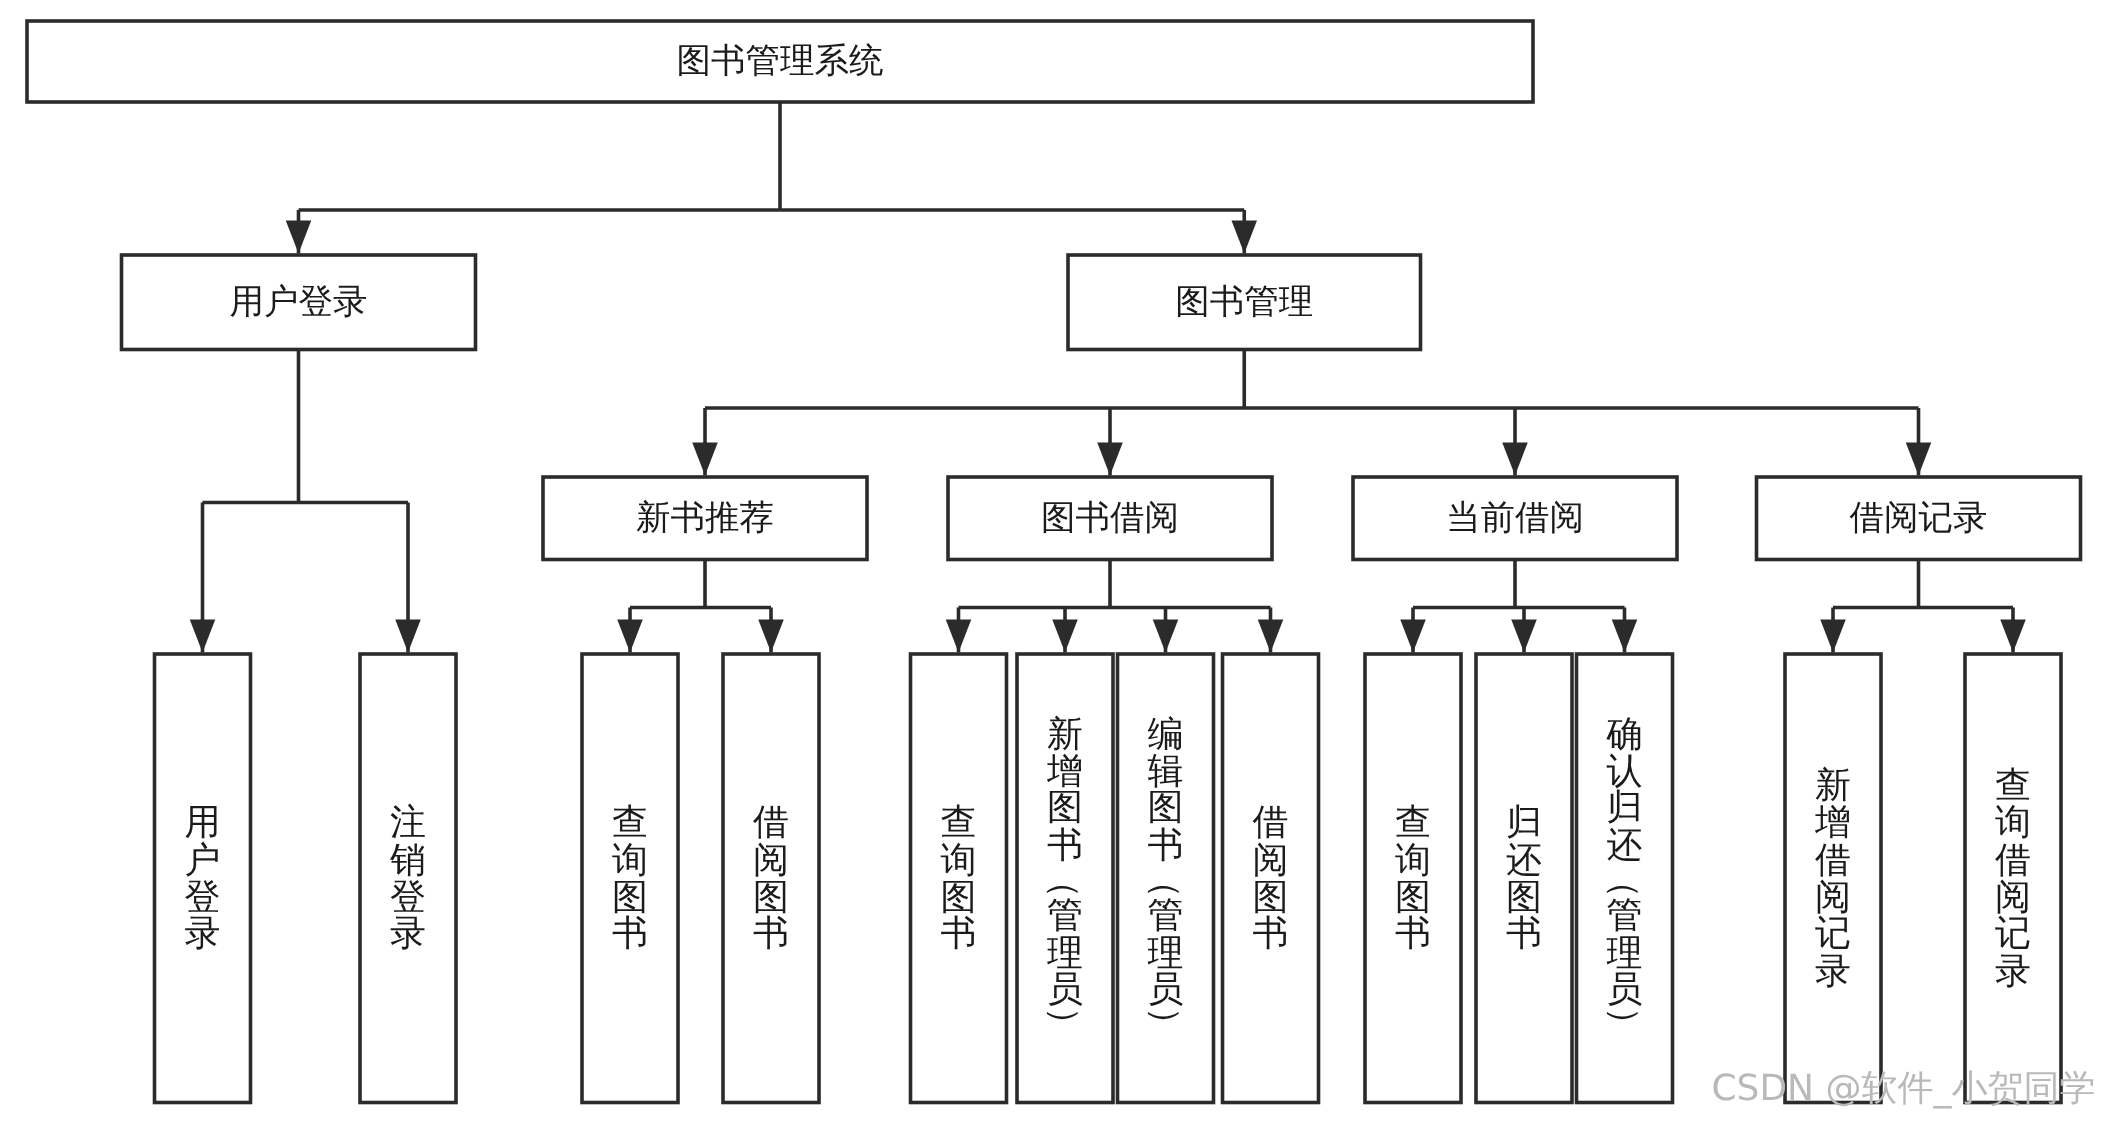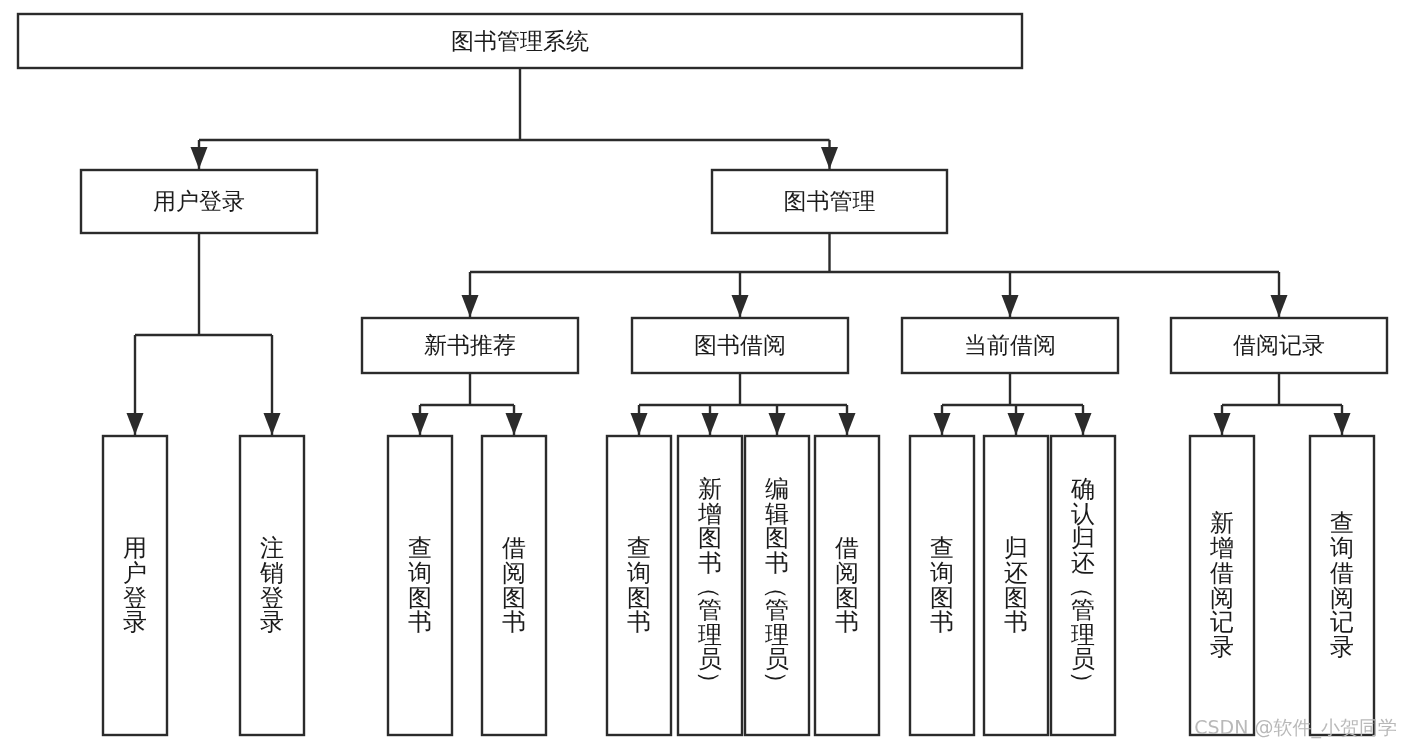--- a/index.html
+++ b/index.html
@@ -47,21 +47,21 @@
   }
   .edge-arrow {
     fill: #2b2b2b;
     stroke: none;
   }
   .watermark {
     position: absolute;
     right: 8px;
     bottom: 6px;
     font-family: "DejaVu Sans", "Liberation Sans", sans-serif;
-    font-size: 19px;
+    font-size: 24px;
     color: #b9b9b9;
     white-space: nowrap;
     pointer-events: none;
     user-select: none;
     margin-top: 36px;
   }
   .vtext-wrap {
     position: absolute;
     display: flex;
     flex-direction: column;

